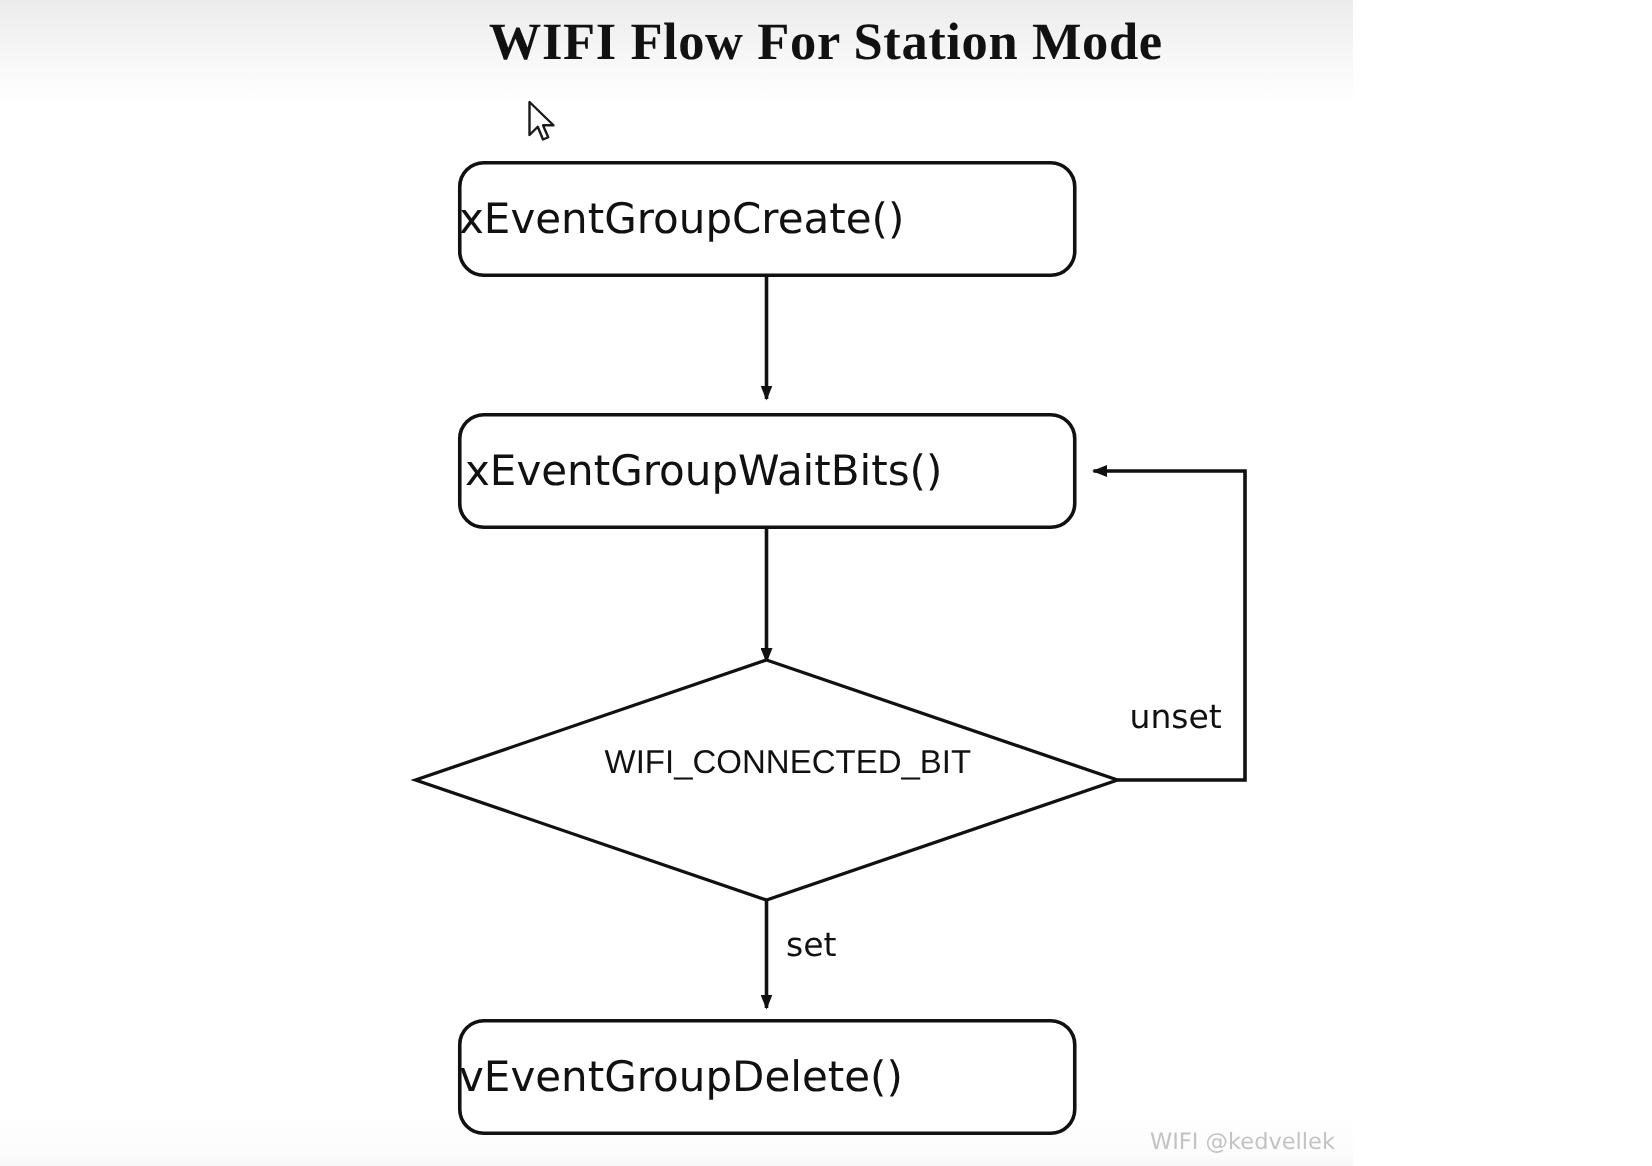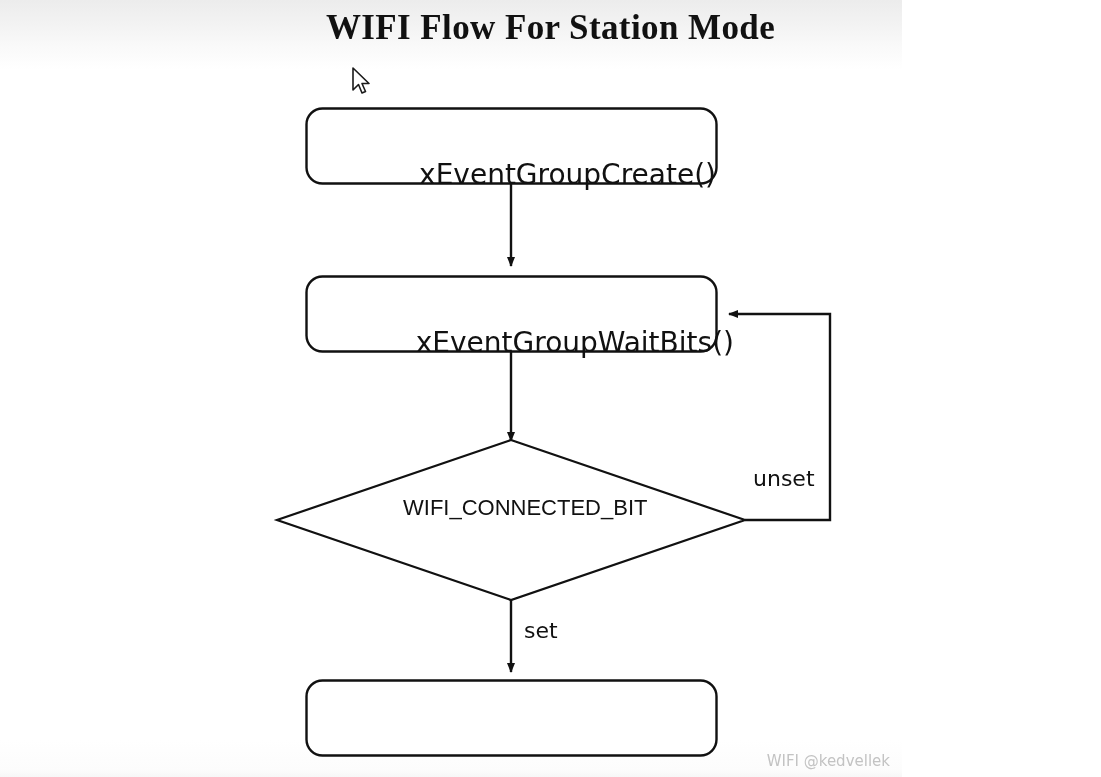--- a/index.html
+++ b/index.html
@@ -53,22 +53,21 @@
     width: 1101px;
     height: 777px;
   }
 
   
   .node-label {
     position: absolute;
     font-family: "DejaVu Sans", sans-serif;
     color: #111111;
     white-space: nowrap;
-    text-align: right;
-    margin-top: 29px;
+    text-align: left;
   }
   .box-label {
     font-size: 28px;
     width: 410px;
     line-height: 1;
   }
   .diamond-text {
     position: absolute;
     font-family: Liberation Sans, sans-serif;
     font-size: 22px;
@@ -147,25 +146,26 @@
 
     <path d="M745,520 L830,520 L830,314 L729,314" fill="none" stroke="#111111" stroke-width="2.4" marker-end="url(#arrowhead)"></path>
 
     <line x1="511" y1="600" x2="511" y2="672" stroke="#111111" stroke-width="2.4" marker-end="url(#arrowhead)"></line>
 
     <rect x="306.5" y="680.5" width="410" height="75" rx="16" ry="16" fill="#ffffff" stroke="#111111" stroke-width="2.4"></rect>
   </svg>
 
   <div class="node-label box-label" style="left:306px; top:132px;">xEventGroupCreate()</div>
 
-  <div class="node-label box-label" style="left:324px; top:300px;">xEventGroupWaitBits()</div>
+  <div class="node-label box-label" style="left:310px; top:300px;">xEventGroupWaitBits()</div>
 
   <div class="diamond-text" style="left:403px; top:493px;">WIFI_CONNECTED_BIT</div>
 
 
+  <div class="node-label box-label" style="left:306px; top:704px;">vEventGroupDelete()</div>
 
 
   <div class="edge-label" id="edge-label-unset">unset</div>
 
   <div class="edge-label" id="edge-label-set">set</div>
 
   <svg id="cursor" viewBox="0 0 24 32" xmlns="http://www.w3.org/2000/svg">
     <path d="M3,2 L3,24 L8.5,18.5 L12,27 L15.5,25.5 L12,17.5 L19,17.5 Z" fill="#ffffff" stroke="#1a1a1a" stroke-width="1.6" stroke-linejoin="round"></path>
   </svg>
 

